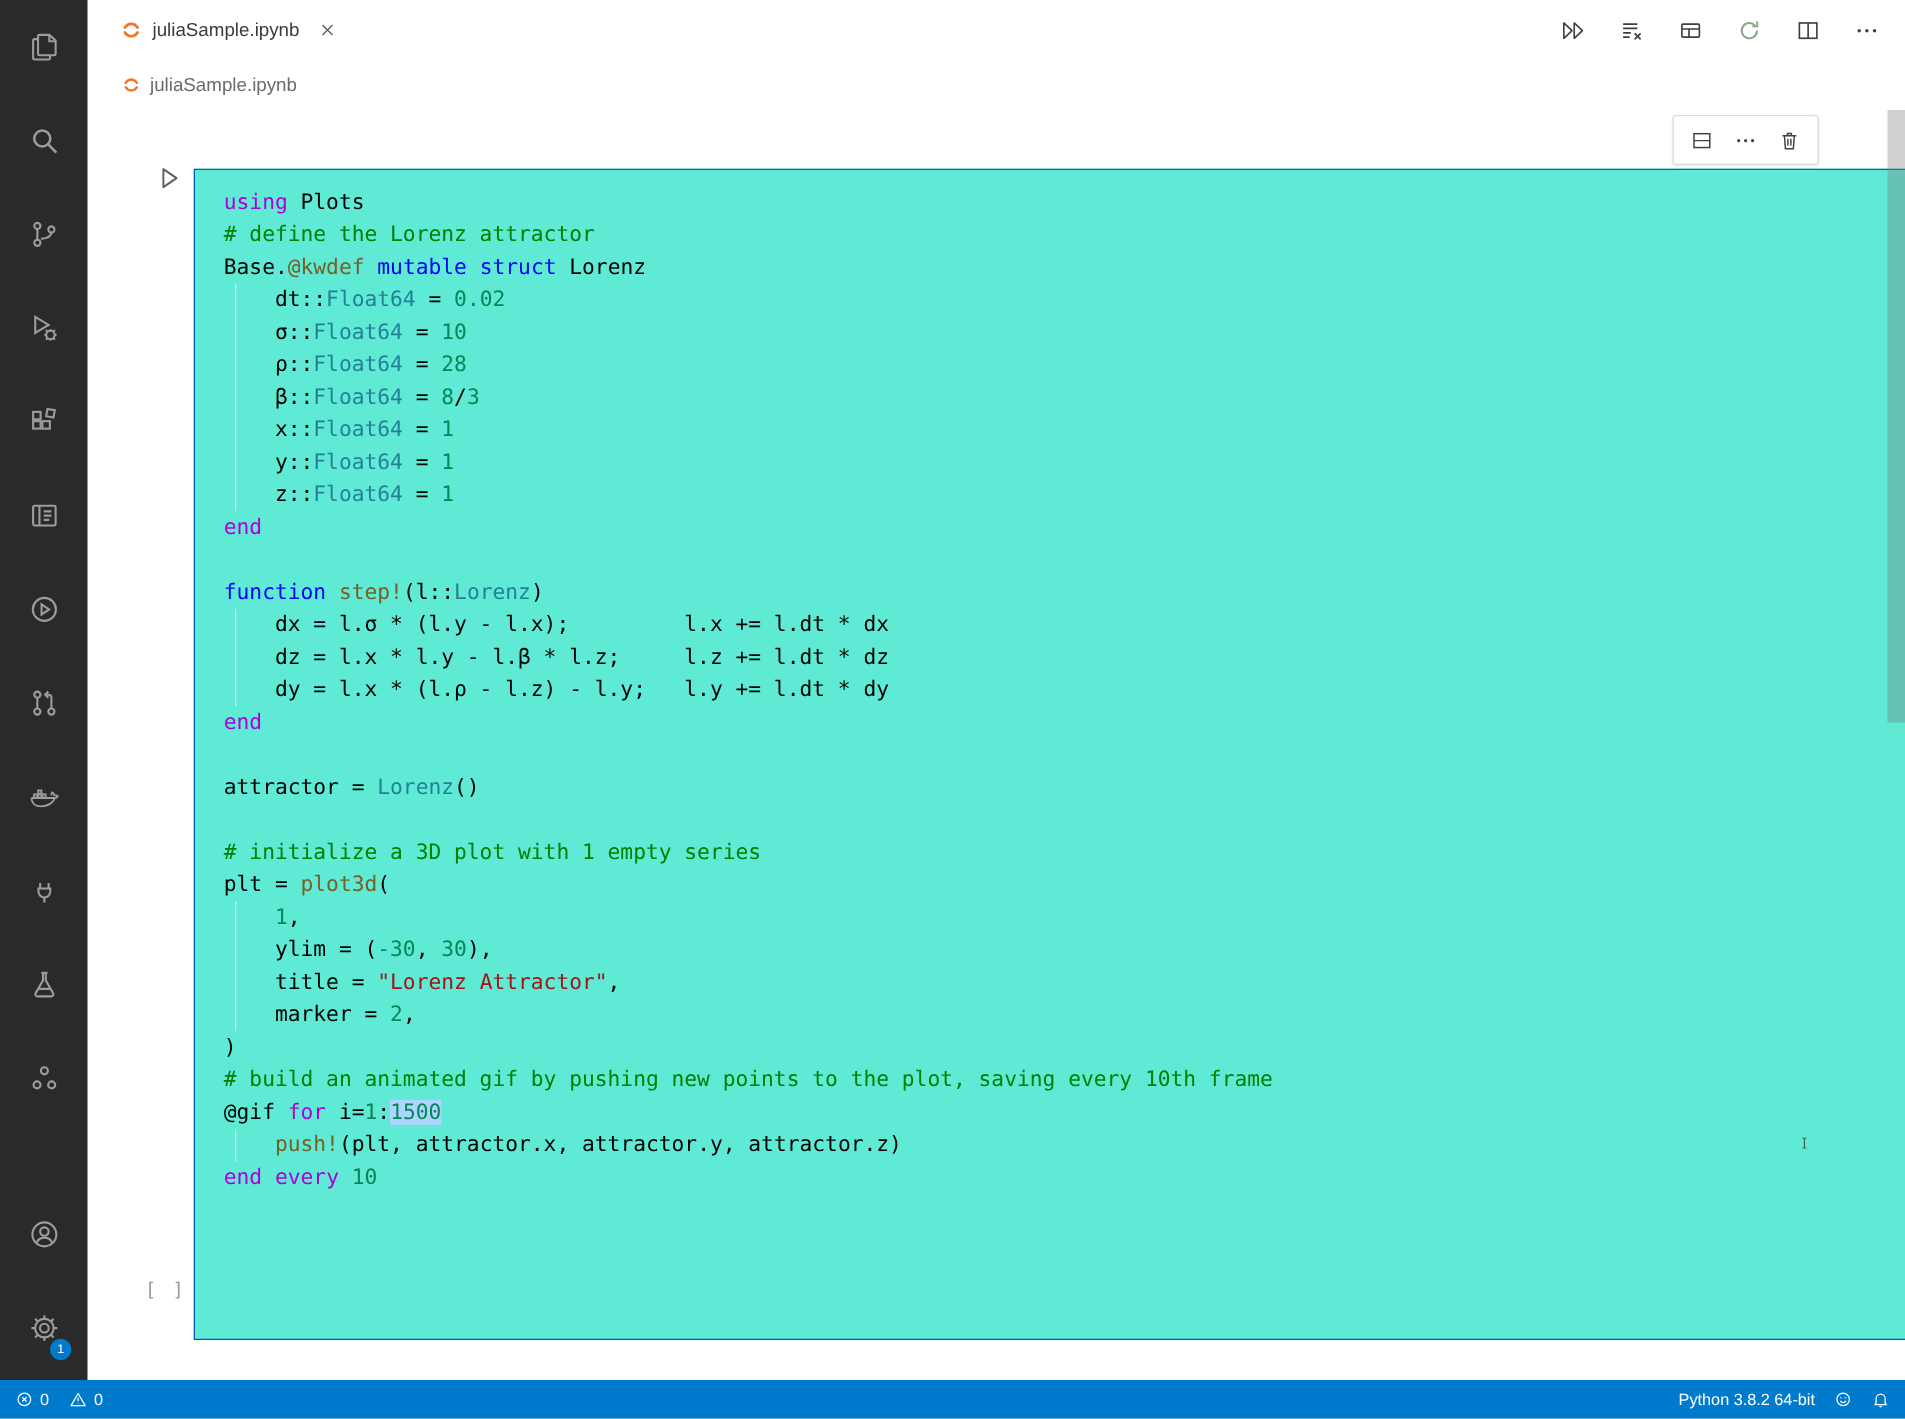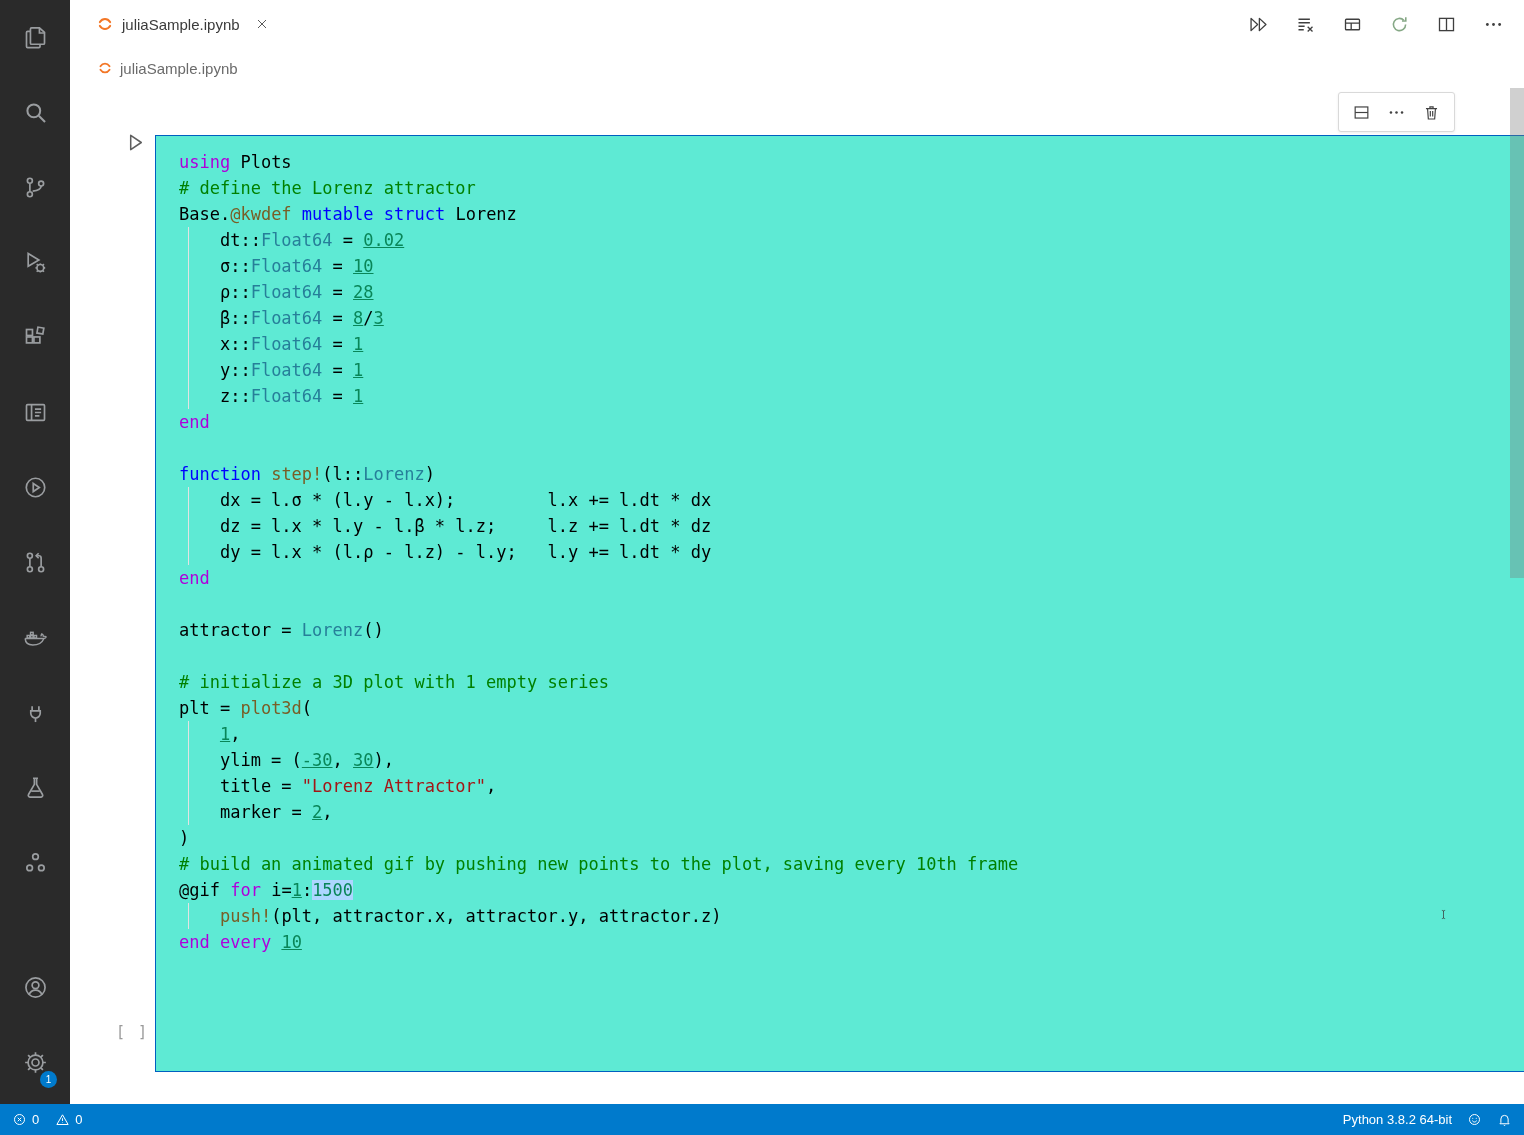--- a/index.html
+++ b/index.html
@@ -40,21 +40,21 @@
   .cell { position:absolute; left:85px; top:47px; width:1480px; height:937px; border:1.5px solid #0060c0; background:#5eead4; }
   .code { position:absolute; inset:0; padding:13px 8px 40px 23px; font-family:"DejaVu Sans Mono", monospace;
           font-size:17px; line-height:26px; color:#000; overflow:hidden; cursor:text; }
   .code-line { white-space:pre; position:relative; height:26px; }
   .code-line.guide::before { content:""; position:absolute; left:9px; top:0; bottom:0; border-left:1px solid #e3e3e3; }
   .tok-pl { color:#000000; }
   .tok-k  { color:#af00db; }
   .tok-kb { color:#0000ff;text-align:center; }
   .tok-ty { color:#267f99; }
   .tok-fn { color:#795e26; }
-  .tok-nu { color:#098658;text-decoration:underline; }
+  .tok-nu { color:#098658; }
   .tok-st { color:#a31515; }
   .tok-co { color:#008000; }
   .tok-sel { color:#098658; background:#add6ff; }
   .lang-label { position:absolute; right:26px; bottom:8px; font-size:15px; color:#555; cursor:pointer; }
   .exec-count { position:absolute; left:46px; top:935px; font-family:"DejaVu Sans Mono", monospace; font-size:15px;
                 color:#9a9a9a; letter-spacing:2px; }
   .run-cell { position:absolute; left:54px; top:43px; width:23px; height:23px; color:#5f5f5f; background:none;
               border:none; padding:0; cursor:pointer; }
   .run-cell .icon { width:23px; height:23px; }
   .cell-toolbar { position:absolute; left:1268px; top:4px; height:40px; display:flex; align-items:center; gap:16px;

